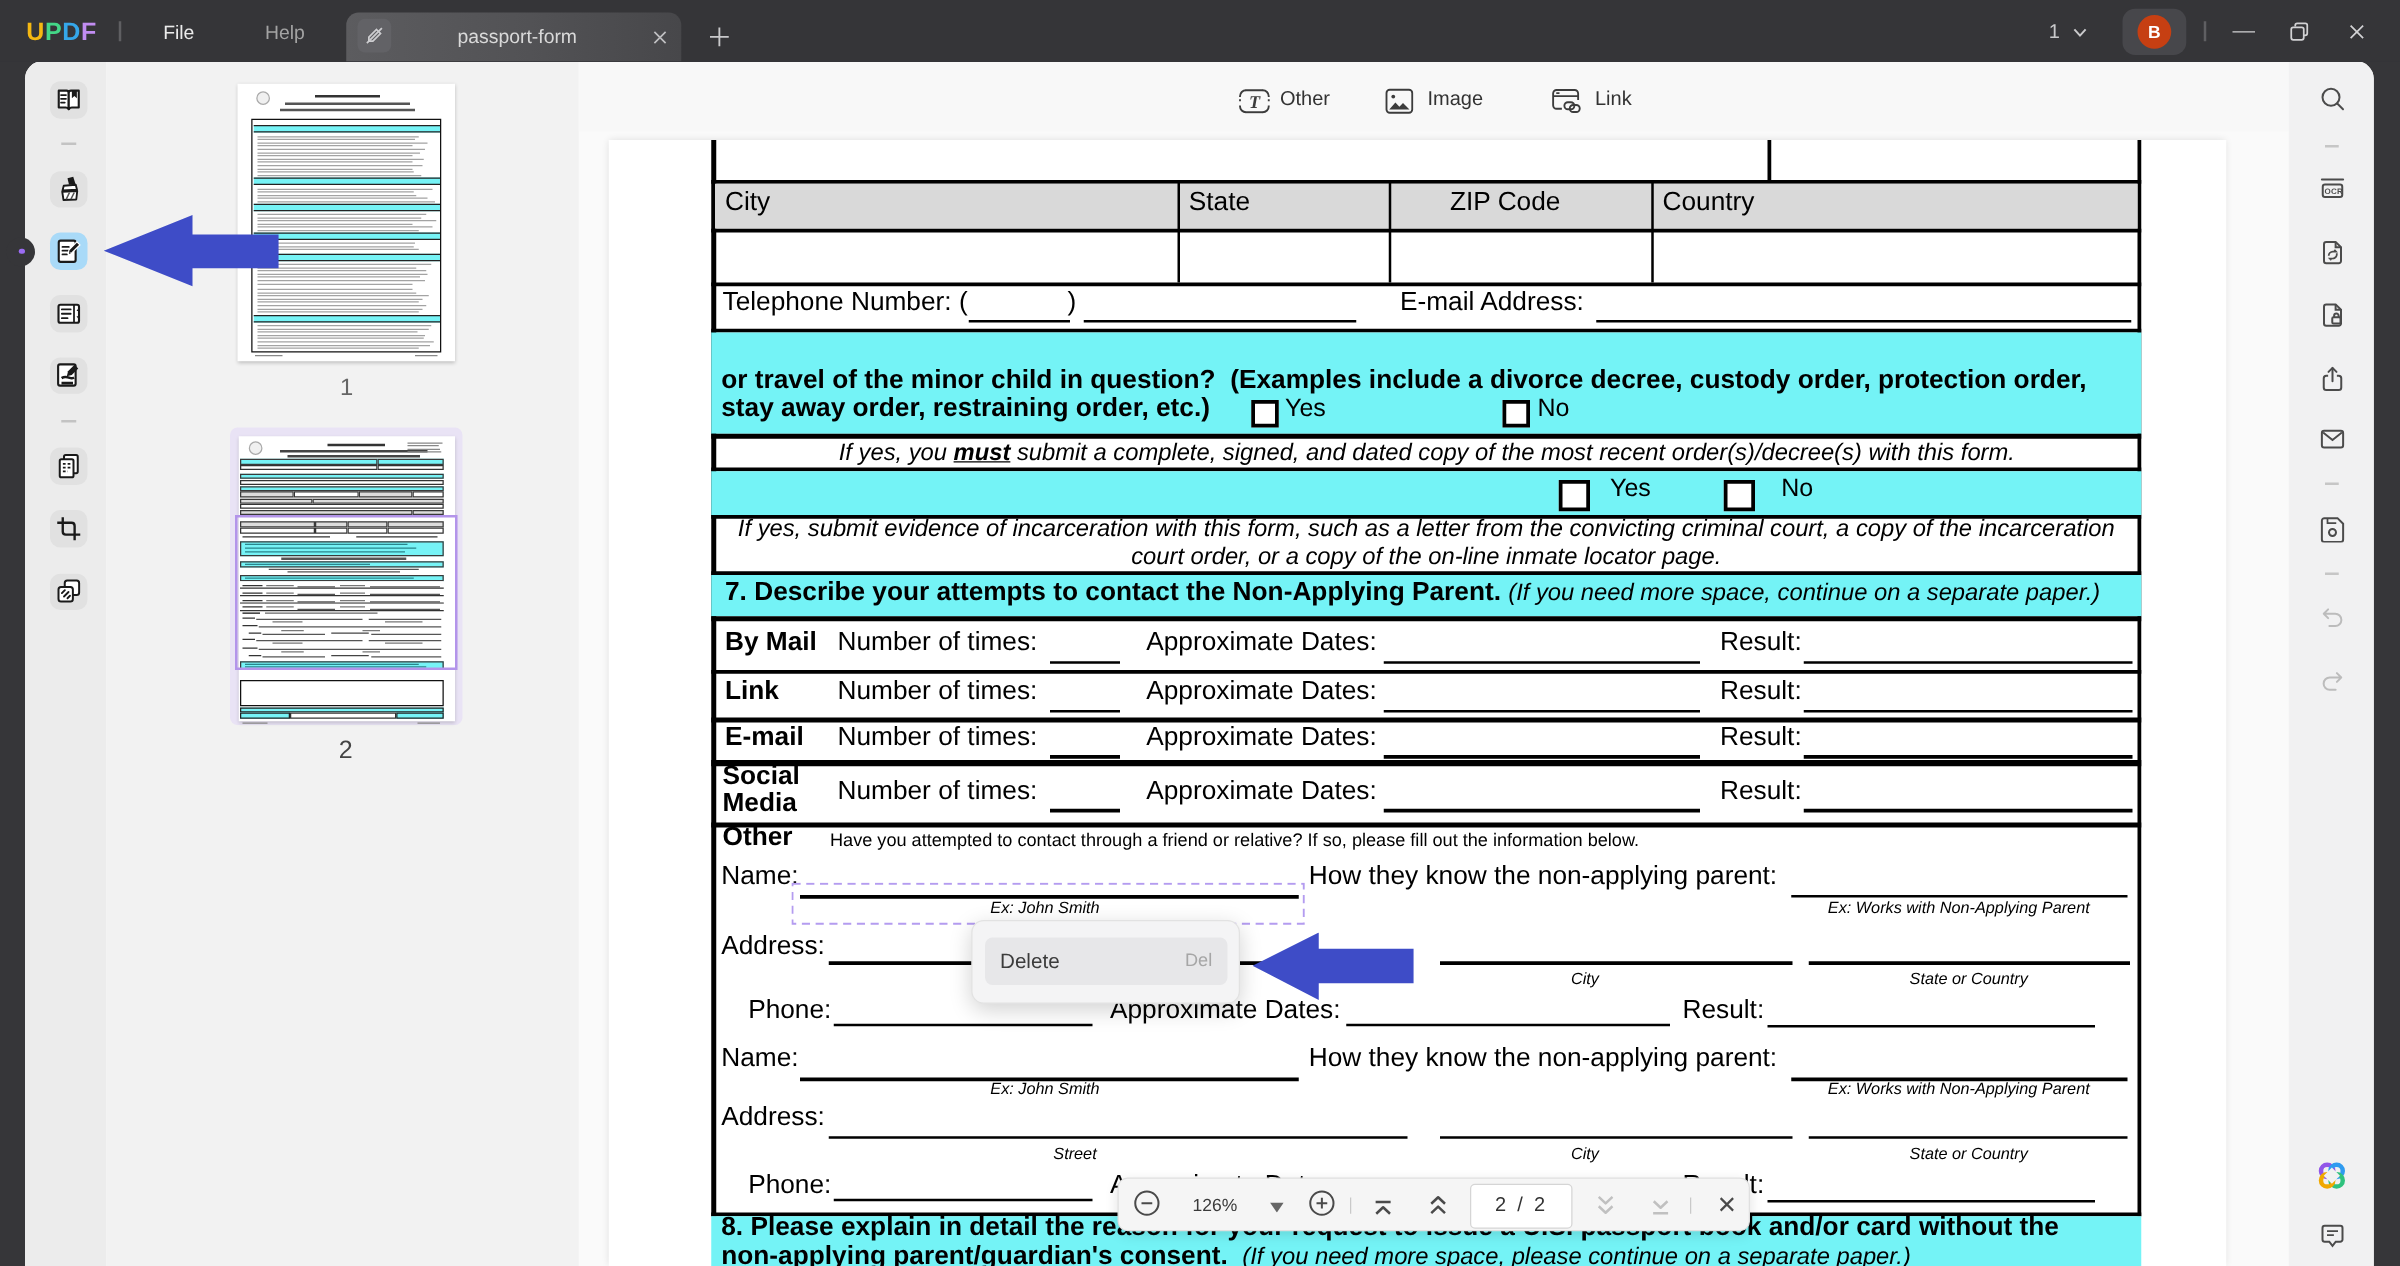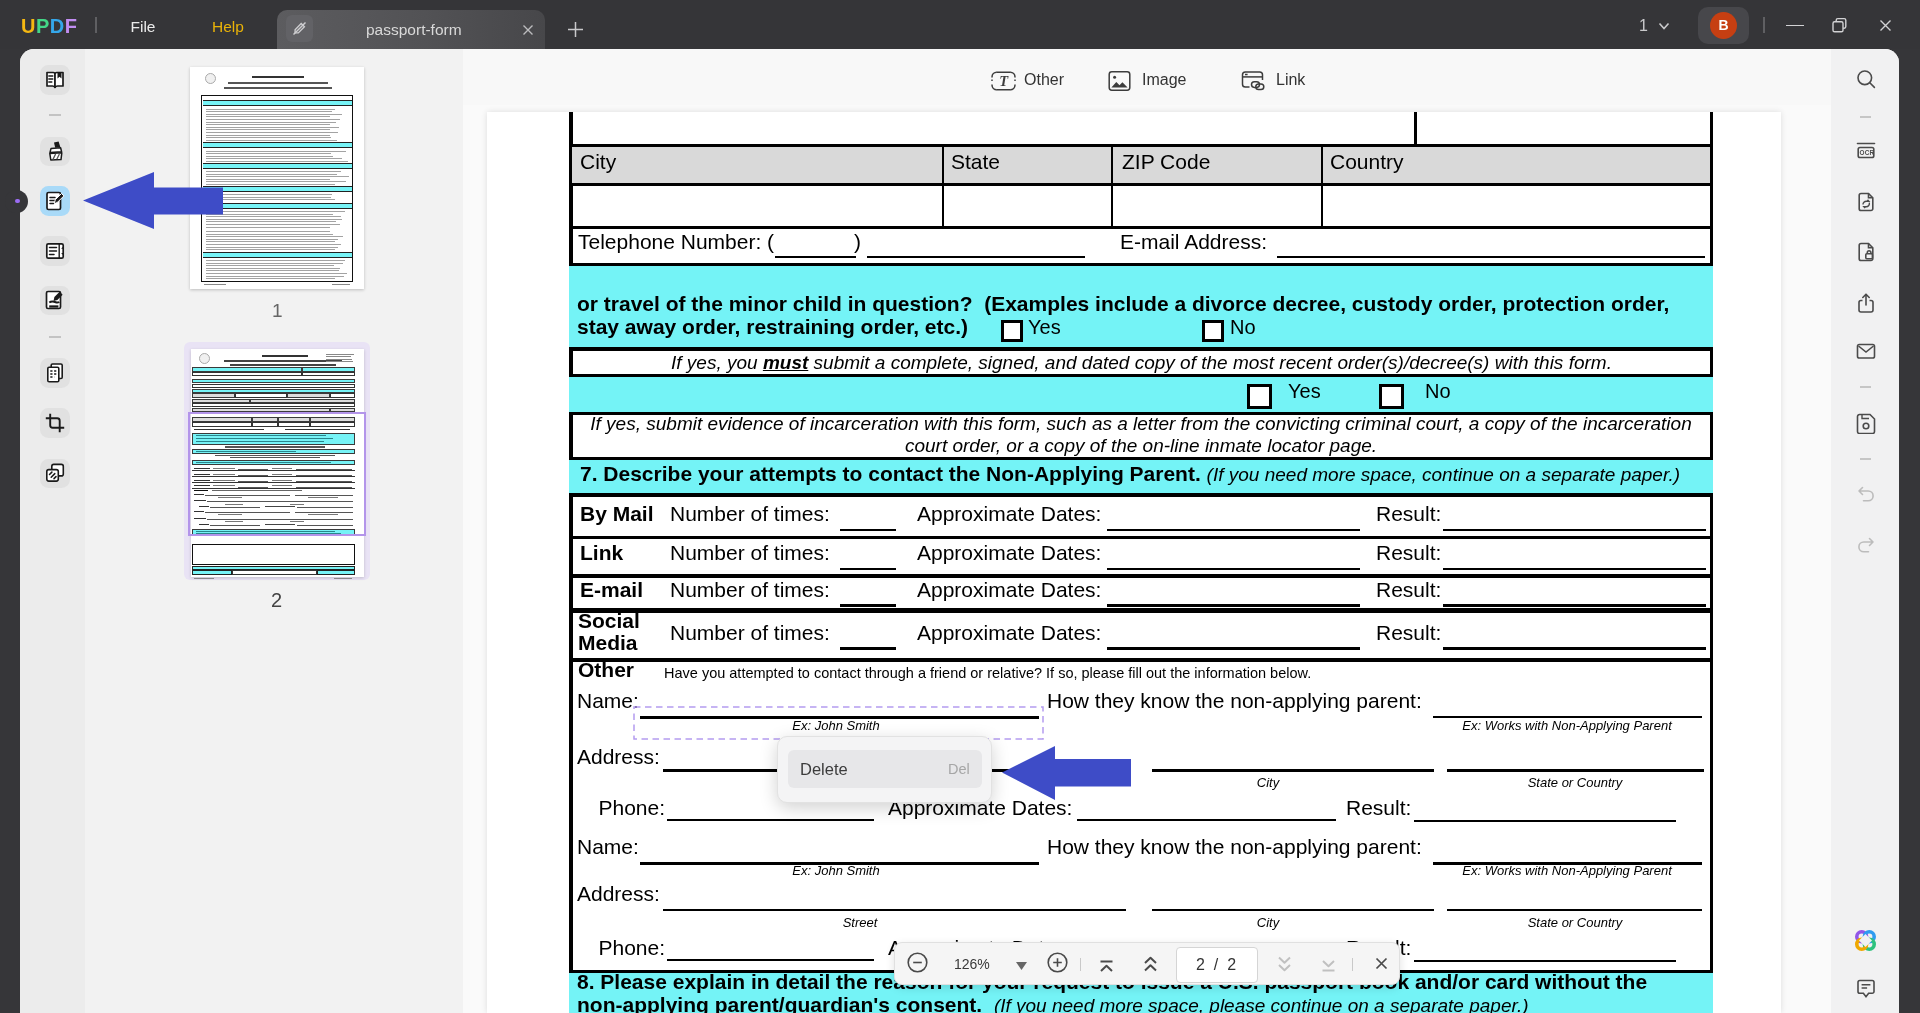--- a/index.html
+++ b/index.html
@@ -10,21 +10,21 @@
 .bd{position:absolute;background:#000}
 .cb{position:absolute;background:#fff;border:3px solid #000}
 </style></head><body>
 <div id="app">
 
 <div class="abs" style="left:0;top:0;width:1920px;height:49px;background:#353538"></div>
 <div class="abs" style="left:21px;top:15px;font-size:20px;font-weight:bold;letter-spacing:.5px">
 <span style="color:#f5b812">U</span><span style="color:#43d787">P</span><span style="color:#35a7ea">D</span><span style="color:#c28df2">F</span></div>
 <div class="abs" style="left:95px;top:17px;width:1.5px;height:16px;background:#5f5f62"></div>
 <div class="abs txt" style="left:130.5px;top:18px;font-size:15.5px;color:#ebebeb">File</div>
-<div class="abs txt" style="left:212px;top:18px;font-size:15.5px;color:#eab308">Help</div>
+<div class="abs txt" style="left:212px;top:18px;font-size:15.5px;color:#a3a3a3">Help</div>
 
 <div class="abs" style="left:277px;top:10px;width:268px;height:39px;border-radius:10px 10px 0 0;background:linear-gradient(90deg,#5c5c5f 0%,#525255 55%,#47474a 100%)"></div>
 <div class="abs" style="left:286px;top:15px;width:27px;height:27px;border-radius:6px;background:#626266"></div>
 <svg class="abs" style="left:290px;top:19px" width="19" height="19" viewBox="0 0 19 19" fill="none" stroke="#cdcdd0" stroke-width="1.4">
 <path d="M11.2 4.6l3.2 3.2-6.1 6.1H5.1v-3.2z"></path>
       <path d="M3.5 15.5L15.5 3.5"></path>
     </svg>
 <div class="abs txt" style="left:366px;top:21px;font-size:15.5px;color:#d9d9d9">passport-form</div>
 <svg class="abs" style="left:521px;top:23px" width="14" height="14" viewBox="0 0 14 14" stroke="#bcbcbe" stroke-width="1.4">
       <path d="M2.5 2.5l9 9M11.5 2.5l-9 9"></path>
@@ -374,21 +374,21 @@
     <div class="bd" style="left:1709.5px;top:112px;width:3.5px;height:861px"></div>
     <div class="bd" style="left:569px;top:143.6px;width:3.5px;height:829.4px"></div>
     <div class="bd" style="left:569px;top:143.6px;width:1144px;height:3px"></div>
     <div class="abs" style="left:572px;top:146.6px;width:1138px;height:36.7px;background:#d9d9d9"></div>
     <div class="bd" style="left:569px;top:183.3px;width:1144px;height:2.5px"></div>
     <div class="bd" style="left:941.5px;top:143.6px;width:2.5px;height:82px"></div>
     <div class="bd" style="left:1110.5px;top:143.6px;width:2.5px;height:82px"></div>
     <div class="bd" style="left:1320.5px;top:143.6px;width:2.5px;height:82px"></div>
     <div class="txt" style="left:580px;top:149.88px;font-size:21px;font-weight:normal;font-style:normal;color:#000;">City</div>
     <div class="txt" style="left:951px;top:149.88px;font-size:21px;font-weight:normal;font-style:normal;color:#000;">State</div>
-    <div class="txt" style="left:1122px;top:149.88px;font-size:21px;font-weight:normal;font-style:normal;color:#000;">ZIP Code</div>
+    <div class="txt" style="left:1160px;top:149.88px;font-size:21px;font-weight:normal;font-style:normal;color:#000;">ZIP Code</div>
     <div class="txt" style="left:1330px;top:149.88px;font-size:21px;font-weight:normal;font-style:normal;color:#000;">Country</div>
     <div class="bd" style="left:569px;top:225.6px;width:1144px;height:3px"></div>
     <div class="txt" style="left:578px;top:229.88px;font-size:21px;font-weight:normal;font-style:normal;color:#000;">Telephone Number: (</div>
     <div class="ul" style="left:775px;top:255.5px;width:81px;height:2.5px"></div>
     <div class="txt" style="left:854px;top:229.88px;font-size:21px;font-weight:normal;font-style:normal;color:#000;">)</div>
     <div class="ul" style="left:867px;top:255.5px;width:218px;height:2.5px"></div>
     <div class="txt" style="left:1120px;top:229.88px;font-size:21px;font-weight:normal;font-style:normal;color:#000;">E-mail Address:</div>
     <div class="ul" style="left:1277px;top:255.5px;width:428px;height:2.5px"></div>
     <div class="bd" style="left:569px;top:263.4px;width:1144px;height:3px"></div>
     <div class="abs" style="left:569px;top:266.4px;width:1144px;height:80.6px;background:#74f3f6"></div>

